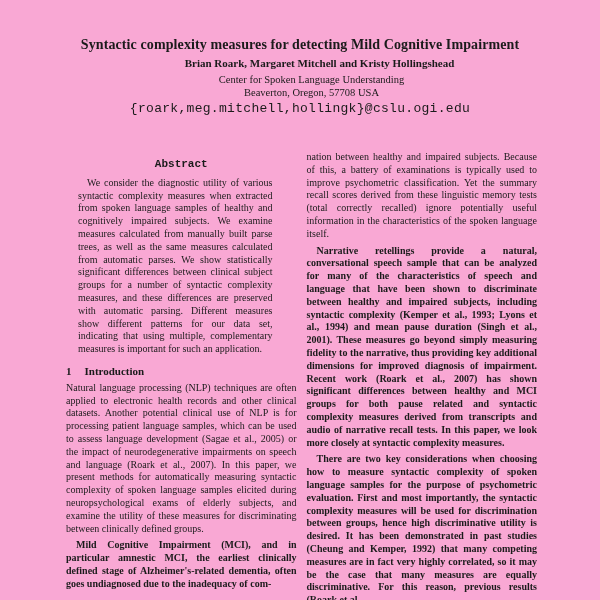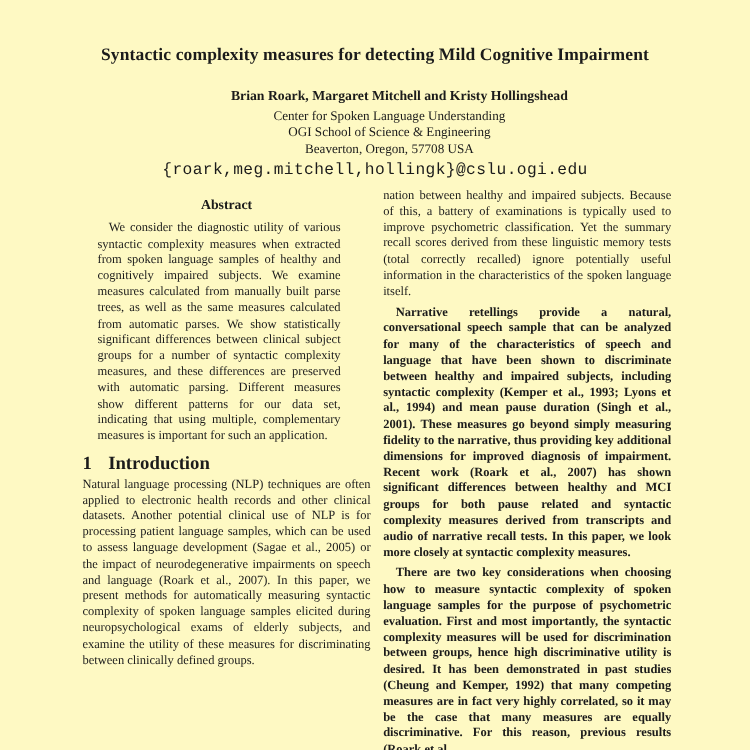--- a/index.html
+++ b/index.html
@@ -6,36 +6,36 @@
   html, body {
     width: 600px; height: 600px;
     background: #ffffff;
     overflow: hidden;
     font-family: "Liberation Serif", serif;
     color: #1b1b1b;
   }
   .paper {
     position: absolute;
     inset: 0;
-    background: #fef9c3;
+    background: #f9a8d4;
   }
   
   .paper-header {
     position: absolute;
     top: 0; left: 0; right: 0;
     text-align: center;
   }
   .title {
     margin-top: 37px;
     font-size: 14px;
     font-weight: bold;
     letter-spacing: 0.1px;
   }
   .authors {
-    margin-top: 18px;
+    margin-top: 4px;
     font-size: 11px;
     font-weight: bold;
     padding-left: 39px;
   }
   .affil-line {
     font-size: 10.5px;
     line-height: 13px;
   }
   .affil-block { margin-top: 4px; padding-left: 23px; }
   .email {
@@ -61,64 +61,65 @@
     line-height: 12.8px;
     text-align: justify;
     hyphens: auto;
   }
   .abstract-heading {
     text-align: center;
     font-weight: bold;
     font-size: 11px;
     margin-top: 10px;
     margin-bottom: 6px;
+    font-family: Liberation Mono, monospace;
   }
   .abstract-body {
     margin-left: 12px;
     margin-right: 24px;
   }
   .abstract-body p { text-indent: 9px; }
   .section-heading {
     font-weight: bold;
-    font-size: 15px;
+    font-size: 11px;
     margin-top: 9px;
     margin-bottom: 4px;
   }
   .section-heading .sec-num { display: inline-block; margin-right: 13px; }
   .col p.plain { text-indent: 0; }
   .col p.indent { text-indent: 10px; margin-top: 4px; font-weight: bold; }
   .col-right { padding-top: 3px; }
 </style>
 </head>
 <body>
 
 <div class="paper">
 
   <div class="paper-header">
     <div class="title">Syntactic complexity measures for detecting Mild Cognitive Impairment</div>
     <div class="authors">Brian Roark, Margaret Mitchell and Kristy Hollingshead</div>
     <div class="affil-block">
       <div class="affil-line">Center for Spoken Language Understanding</div>
-      <div class="affil-line">OGI School of Science &amp; Engineering</div>
       <div class="affil-line">Beaverton, Oregon, 57708 USA</div>
     </div>
     <div class="email">{roark,meg.mitchell,hollingk}@cslu.ogi.edu</div>
   </div>
 
   <div class="columns">
 
     <div class="col col-left">
       <div class="abstract-heading">Abstract</div>
       <div class="abstract-body">
         <p>We consider the diagnostic utility of various syntactic complexity measures when extracted from spoken language samples of healthy and cognitively impaired subjects. We examine measures calculated from manually built parse trees, as well as the same measures calculated from automatic parses. We show statistically significant differences between clinical subject groups for a number of syntactic complexity measures, and these differences are preserved with automatic parsing. Different measures show different patterns for our data set, indicating that using multiple, complementary measures is important for such an application.</p>
       </div>
       <div class="section-heading">
         <span class="sec-num">1</span><span>Introduction</span>
       </div>
       <p class="plain">Natural language processing (NLP) techniques are often applied to electronic health records and other clinical datasets. Another potential clinical use of NLP is for processing patient language samples, which can be used to assess language development (Sagae et al., 2005) or the impact of neurodegenerative impairments on speech and language (Roark et al., 2007). In this paper, we present methods for automatically measuring syntactic complexity of spoken language samples elicited during neuropsychological exams of elderly subjects, and examine the utility of these measures for discriminating between clinically defined groups.</p>
+      <p class="indent">Mild Cognitive Impairment (MCI), and in particular amnestic MCI, the earliest clinically defined stage of Alzheimer's-related dementia, often goes undiagnosed due to the inadequacy of com-</p>
     </div>
 
     <div class="col col-right">
       <p class="plain">nation between healthy and impaired subjects. Because of this, a battery of examinations is typically used to improve psychometric classification. Yet the summary recall scores derived from these linguistic memory tests (total correctly recalled) ignore potentially useful information in the characteristics of the spoken language itself.</p>
       <p class="indent">Narrative retellings provide a natural, conversational speech sample that can be analyzed for many of the characteristics of speech and language that have been shown to discriminate between healthy and impaired subjects, including syntactic complexity (Kemper et al., 1993; Lyons et al., 1994) and mean pause duration (Singh et al., 2001). These measures go beyond simply measuring fidelity to the narrative, thus providing key additional dimensions for improved diagnosis of impairment. Recent work (Roark et al., 2007) has shown significant differences between healthy and MCI groups for both pause related and syntactic complexity measures derived from transcripts and audio of narrative recall tests. In this paper, we look more closely at syntactic complexity measures.</p>
       <p class="indent">There are two key considerations when choosing how to measure syntactic complexity of spoken language samples for the purpose of psychometric evaluation. First and most importantly, the syntactic complexity measures will be used for discrimination between groups, hence high discriminative utility is desired. It has been demonstrated in past studies (Cheung and Kemper, 1992) that many competing measures are in fact very highly correlated, so it may be the case that many measures are equally discriminative. For this reason, previous results (Roark et al.,</p>
     </div>
 
   </div>
 </div>

